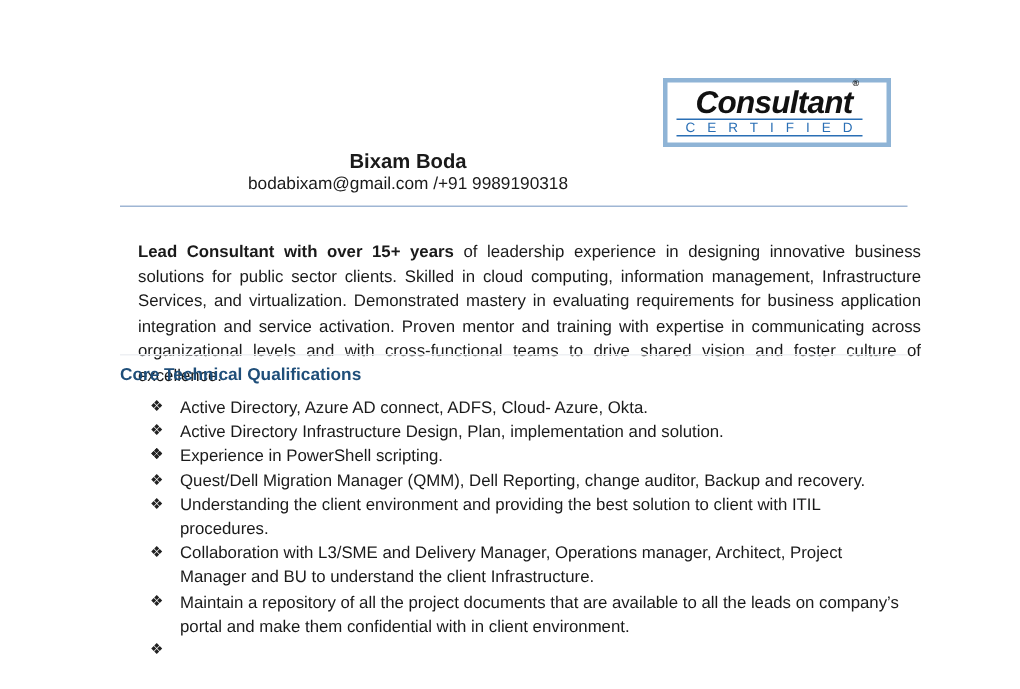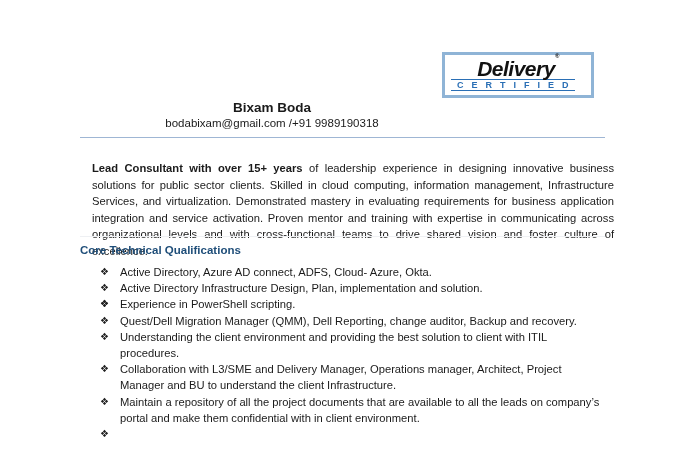--- a/index.html
+++ b/index.html
@@ -38,21 +38,21 @@
     position: relative;
   }
   .logo .ms sup {
     font-size: 6px;
     font-style: normal;
     position: relative;
     top: -10px;
   }
   .logo .cert {
     font-family: "Liberation Sans", sans-serif;
-    font-weight: bold;
+    font-weight: normal;
     font-size: 9px;
     letter-spacing: 8px;
     color: #2a6fb5;
     line-height: 10px;
     margin-left: 6px;
     border-top: 1px solid #2a6fb5;
     border-bottom: 1px solid #2a6fb5;
     margin-right: 16px;
     padding-left: 6px;
   }
@@ -135,21 +135,21 @@
     left: 0;
     top: 0;
     font-size: 10px;
     color: #222222;
   }
 </style>
 </head>
 <body>
 
 <div class="logo">
-  <div class="ms"><span>Delivery</span><sup>®</sup></div>
+  <div class="ms"><span>Consultant</span><sup>®</sup></div>
   <div class="cert">CERTIFIED</div>
 </div>
 
 <div class="name">Bixam Boda</div>
 <div class="contact">bodabixam@gmail.com /+91 9989190318</div>
 
 <div class="divider"></div>
 
 <p class="summary" style="margin:12px;">
   <b>Lead Consultant with over 15+ years</b><span> of leadership experience in designing innovative business solutions for public sector clients. Skilled in cloud computing, information management, Infrastructure Services, and virtualization. Demonstrated mastery in evaluating requirements for business application integration and service activation. Proven mentor and training with expertise in communicating across organizational levels and with cross-functional teams to drive shared vision and foster culture of excellence.</span>

